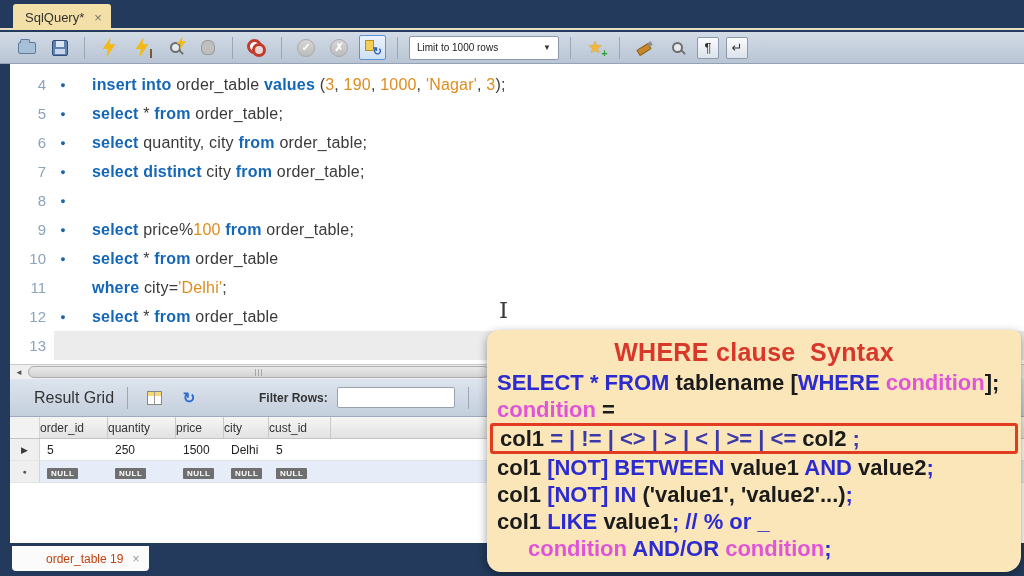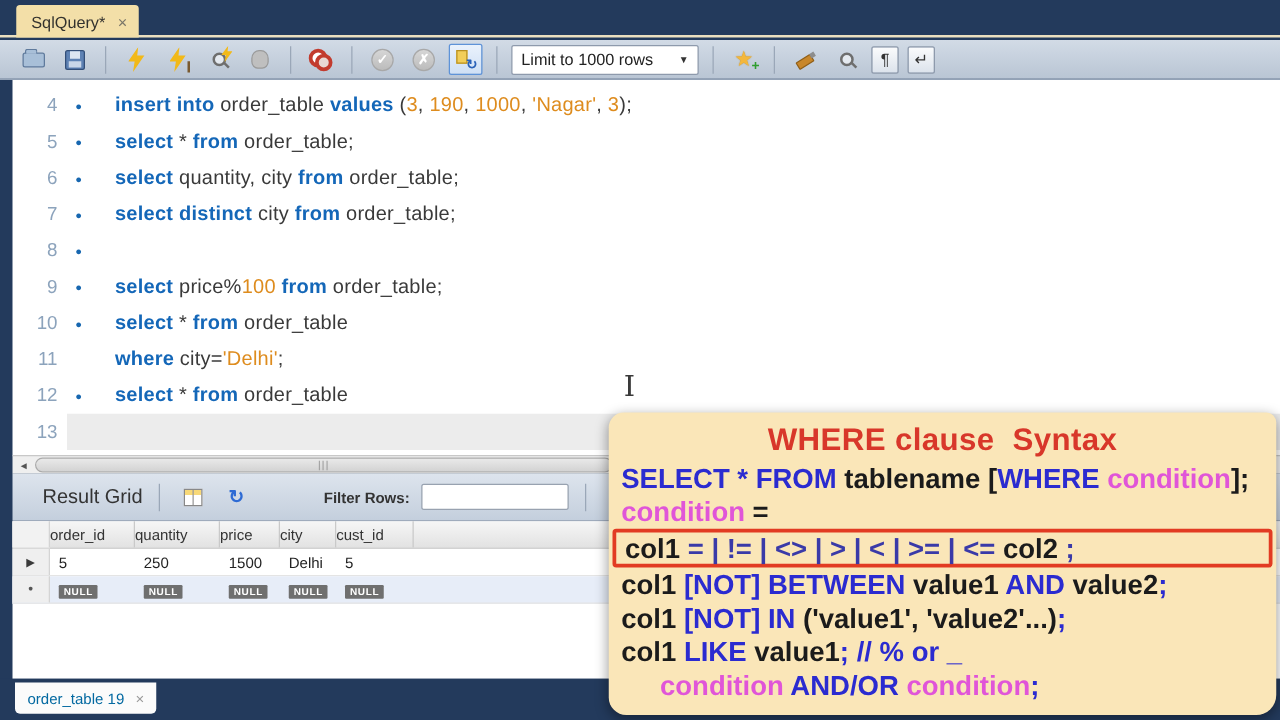--- a/index.html
+++ b/index.html
@@ -35,21 +35,21 @@
   .ic-sqlred { width:20px; height:18px; position:relative; }
   .ic-sqlred::before { content:""; position:absolute; left:0; top:0; width:9px; height:9px; border:3px solid #C23B2E; border-radius:50%; background:#fff; }
   .ic-sqlred::after { content:""; position:absolute; right:1px; bottom:0; width:8px; height:8px; border:3px solid #C23B2E; border-radius:50%; background:#E8D8D4; }
   .ic-disc { width:18px; height:18px; border-radius:50%; background:linear-gradient(#D6D6D6,#BCBCBC); border:1px solid #A8A8A8; color:#FFFFFF; font-size:11px; font-weight:bold; display:flex; align-items:center; justify-content:center; }
   .tb-toggle { width:27px; height:25px; border:1px solid #5E93D8; background:linear-gradient(#EAF2FC,#CFE0F5); border-radius:2px; display:flex; align-items:center; justify-content:center; flex:none; position:relative; }
   .ic-autoc { position:relative; width:17px; height:16px; }
   .ic-autoc .pg { position:absolute; left:1px; top:0; width:9px; height:11px; background:#F2CE58; border:1px solid #B89020; }
   .ic-autoc .rf { position:absolute; right:-1px; bottom:-2px; font-size:11px; font-weight:bold; color:#2A62B8; }
 
   .limit-select { height:24px; width:150px; background:#FFFFFF; border:1px solid #8E9AAC; border-radius:2px; display:flex; align-items:center; justify-content:space-between; padding:0 7px; flex:none; }
-  .limit-select .v { font-size:13px; color:#222; }
+  .limit-select .v { font-size:10px; color:#222; }
   .limit-select .a { font-size:8px; color:#333; }
 
   .ic-star { position:relative; font-size:17px; color:#F3B73C; line-height:1; text-shadow:0 0 1px #B9851B; }
   .ic-star .plus { position:absolute; right:-5px; bottom:-3px; font-size:11px; font-weight:bold; color:#2F9E2F; text-shadow:none; }
   .ic-brush { width:16px; height:14px; position:relative; }
   .ic-brush::before { content:""; position:absolute; left:1px; top:5px; width:12px; height:5px; background:#C8872B; border:1px solid #8F5E17; transform:rotate(-32deg); border-radius:1px; }
   .ic-brush::after { content:""; position:absolute; right:0; top:1px; width:4px; height:4px; background:#8D8D8D; transform:rotate(-32deg); }
   .tb-box { width:22px; height:22px; border:1px solid #8E9AAC; border-radius:2px; background:linear-gradient(#FAFBFC,#DCE3EC); display:flex; align-items:center; justify-content:center; font-size:13px; color:#333; flex:none; }
 
   
@@ -95,21 +95,21 @@
   .g-sel { width:30px; flex:none; text-align:center; border-right:1px solid #D4D4D4; font-size:9px; color:#3A3A3A; align-self:stretch; display:flex; align-items:center; justify-content:center; background:#F2F2F2; }
   .g-row .g-sel { background:#EFEFEF; }
   .g-h { flex:none; text-align:left; font-size:12px; color:#333; line-height:22px; border-right:1px solid #C9C9C9; }
   .g-c { flex:none; font-size:12px; color:#222; padding-left:7px; }
   .w0{width:68px}.w1{width:68px}.w2{width:48px}.w3{width:45px}.w4{width:62px}
   .nullb { display:inline-block; background:#6F6F6F; color:#FFF; font-size:8px; font-weight:bold; padding:1px 4px; border-radius:1px; letter-spacing:.5px; }
 
   
   .bottombar { position:absolute; top:543px; left:0; width:1024px; height:33px; background:#233A5C; }
   .bottom-tab { position:absolute; left:12px; top:3px; height:25px; padding:0 10px; background:#FBFBFB; border-radius:0 0 4px 4px; display:flex; align-items:center; gap:9px; }
-  .bottom-tab .t { font-size:12px; color:#0369a1; }
+  .bottom-tab .t { font-size:12px; color:#c2410c;margin-left:24px; }
   .bottom-tab .x { font-size:12px; color:#9A9A9A; }
 
   
   .overlay { position:absolute; left:487px; top:330px; width:534px; height:242px; background:#FAE6B8;
     border-radius:12px 8px 16px 14px; box-shadow:0 3px 10px rgba(0,0,0,.4); z-index:10; padding-top:5px; }
   .ov-title { height:34px; line-height:34px; text-align:center; font-size:25px; font-weight:bold; color:#D8372A; white-space:pre; letter-spacing:.3px; }
   .ov-line { height:27px; line-height:27px; padding-left:10px; font-size:22px; font-weight:bold; white-space:pre; }
   .ov-line.boxed { border:3px solid #E23B22; border-radius:3px; margin:0 3px; height:31px; line-height:25px; padding-left:7px; }
   .ov-line.indent { padding-left:17px;margin-left:24px; }
   .c-blue { color:#2B2BD0; }

